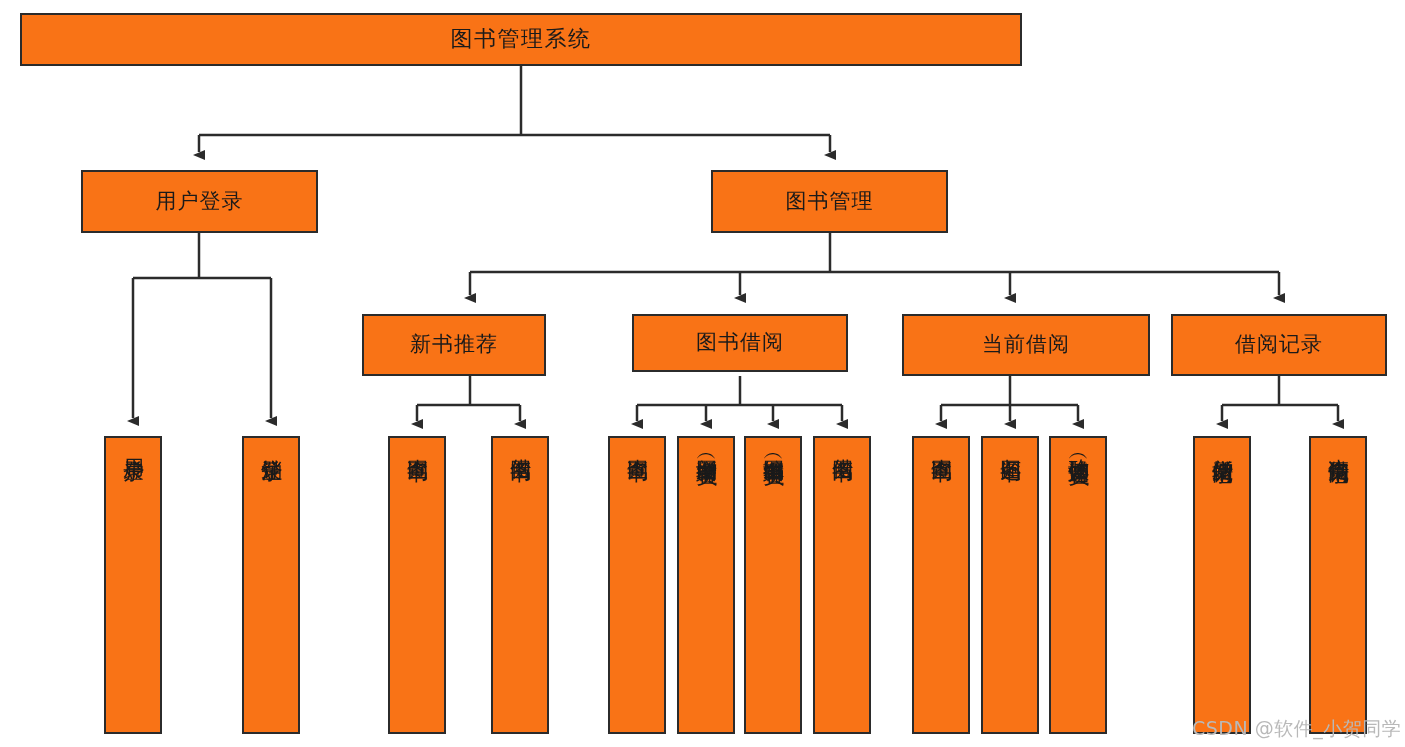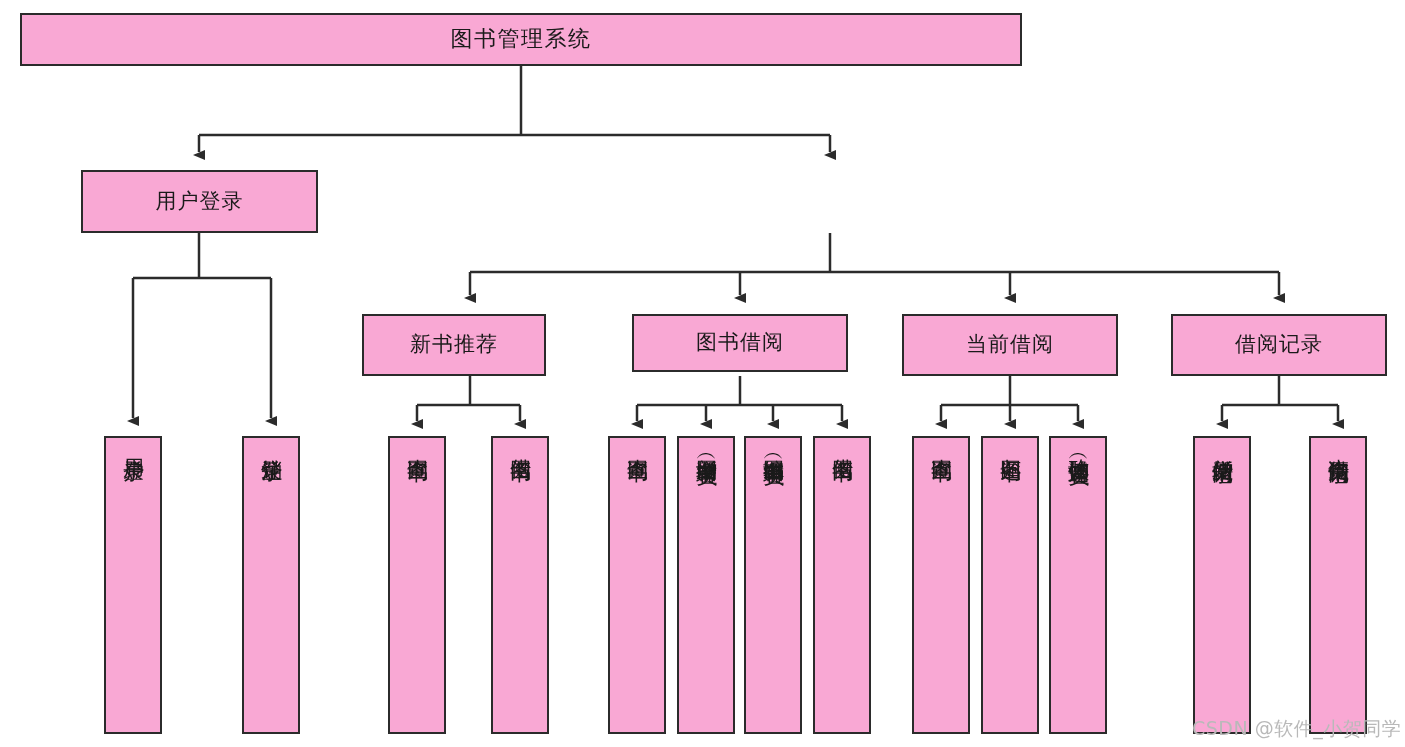--- a/index.html
+++ b/index.html
@@ -22,21 +22,21 @@
     position: absolute;
     left: 0;
     top: 0;
     width: 1405px;
     height: 747px;
     pointer-events: none;
   }
   .node {
     position: absolute;
     box-sizing: border-box;
-    background: #f9a8d4;
+    background: #f97316;
     border: 2.5px solid #2b2b2b;
     display: flex;
     align-items: center;
     justify-content: center;
     color: #1a1a1a;
   }
   .node .label {
     display: block;
     text-align: center;
     line-height: 1.1;
@@ -132,28 +132,31 @@
     </g>
   </svg>
 
   <div class="node horiz root" style="left:20px; top:13px; width:1002px; height:53px;">
     <span class="label">图书管理系统</span>
   </div>
 
   <div class="node horiz" style="left:81px; top:170px; width:237px; height:63px;">
     <span class="label">用户登录</span>
   </div>
+  <div class="node horiz" style="left:711px; top:170px; width:237px; height:63px;">
+    <span class="label">图书管理</span>
+  </div>
 
   <div class="node horiz" style="left:362px; top:314px; width:184px; height:62px;">
     <span class="label">新书推荐</span>
   </div>
   <div class="node horiz" style="left:632px; top:314px; width:216px; height:58px;">
     <span class="label">图书借阅</span>
   </div>
-  <div class="node horiz" style="left:902px; top:314px; width:216px; height:62px;">
+  <div class="node horiz" style="left:902px; top:314px; width:248px; height:62px;">
     <span class="label">当前借阅</span>
   </div>
   <div class="node horiz" style="left:1171px; top:314px; width:216px; height:62px;">
     <span class="label">借阅记录</span>
   </div>
 
   <div class="node vert" style="left:104px; top:436px; width:58px; height:298px;">
     <span class="label">用户登录</span>
   </div>
   <div class="node vert" style="left:242px; top:436px; width:58px; height:298px;">

